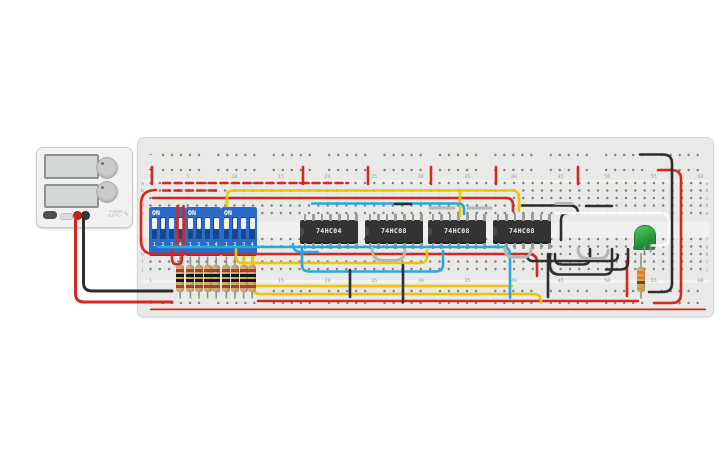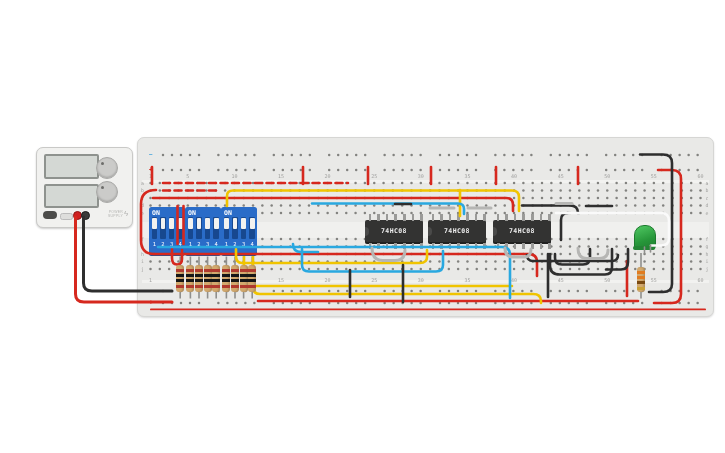--- a/index.html
+++ b/index.html
@@ -1029,20 +1029,40 @@
       <div class="slot" style="left: 19.8px;">
         <div class="handle on"></div>
       </div>
       <span class="num" style="left: 19.8px;">3</span>
       <div class="slot" style="left: 28.4px;">
         <div class="handle on"></div>
       </div>
       <span class="num" style="left: 28.4px;">4</span>
     </div>
 
+  <div class="ic" style="left:300px">
+    <div class="body"></div>
+    <div class="notch"></div>
+    <div class="dot1"></div>
+    <div class="lbl">74HC04</div>
+  <div class="pin" style="left: 3.5px; top: 0px;"></div>
+      <div class="pin" style="left: 3.5px; top: 28.5px;"></div>
+      <div class="pin" style="left: 12.1px; top: 0px;"></div>
+      <div class="pin" style="left: 12.1px; top: 28.5px;"></div>
+      <div class="pin" style="left: 20.7px; top: 0px;"></div>
+      <div class="pin" style="left: 20.7px; top: 28.5px;"></div>
+      <div class="pin" style="left: 29.3px; top: 0px;"></div>
+      <div class="pin" style="left: 29.3px; top: 28.5px;"></div>
+      <div class="pin" style="left: 37.9px; top: 0px;"></div>
+      <div class="pin" style="left: 37.9px; top: 28.5px;"></div>
+      <div class="pin" style="left: 46.5px; top: 0px;"></div>
+      <div class="pin" style="left: 46.5px; top: 28.5px;"></div>
+      <div class="pin" style="left: 55.1px; top: 0px;"></div>
+      <div class="pin" style="left: 55.1px; top: 28.5px;"></div>
+    </div>
   <div class="ic" style="left:365px">
     <div class="body"></div>
     <div class="notch"></div>
     <div class="dot1"></div>
     <div class="lbl">74HC08</div>
   <div class="pin" style="left: 3.5px; top: 0px;"></div>
       <div class="pin" style="left: 3.5px; top: 28.5px;"></div>
       <div class="pin" style="left: 12.1px; top: 0px;"></div>
       <div class="pin" style="left: 12.1px; top: 28.5px;"></div>
       <div class="pin" style="left: 20.7px; top: 0px;"></div>

